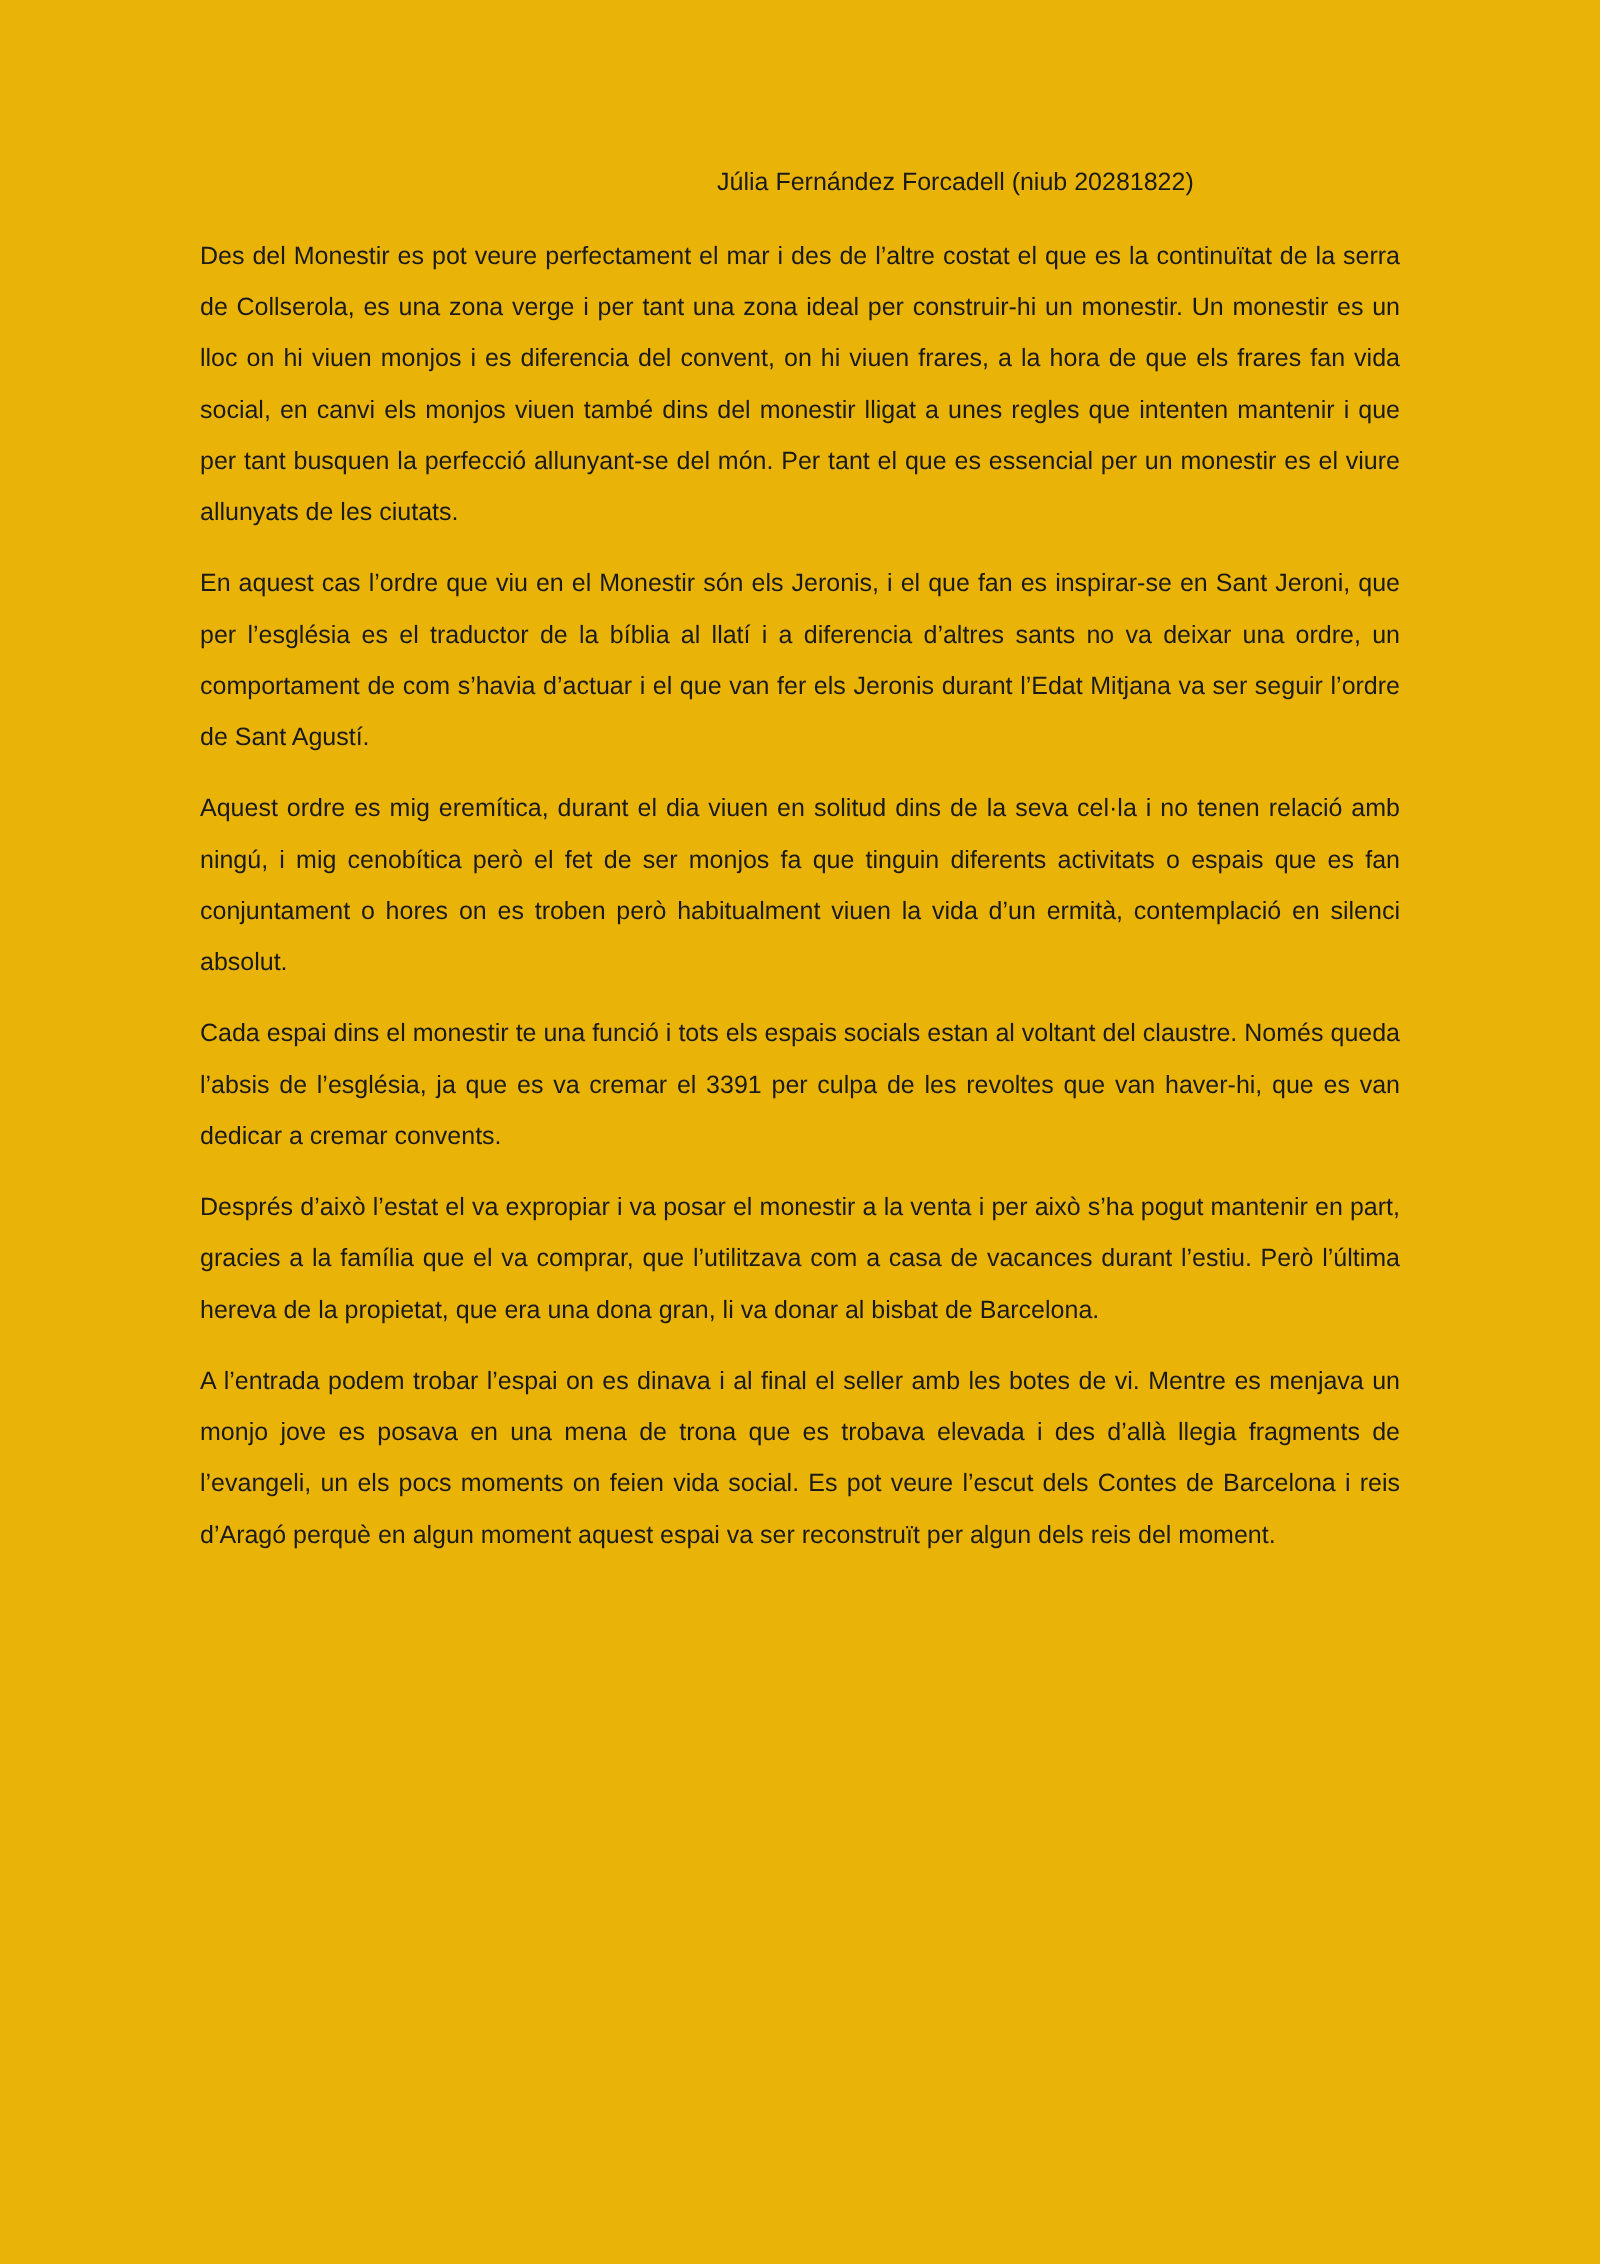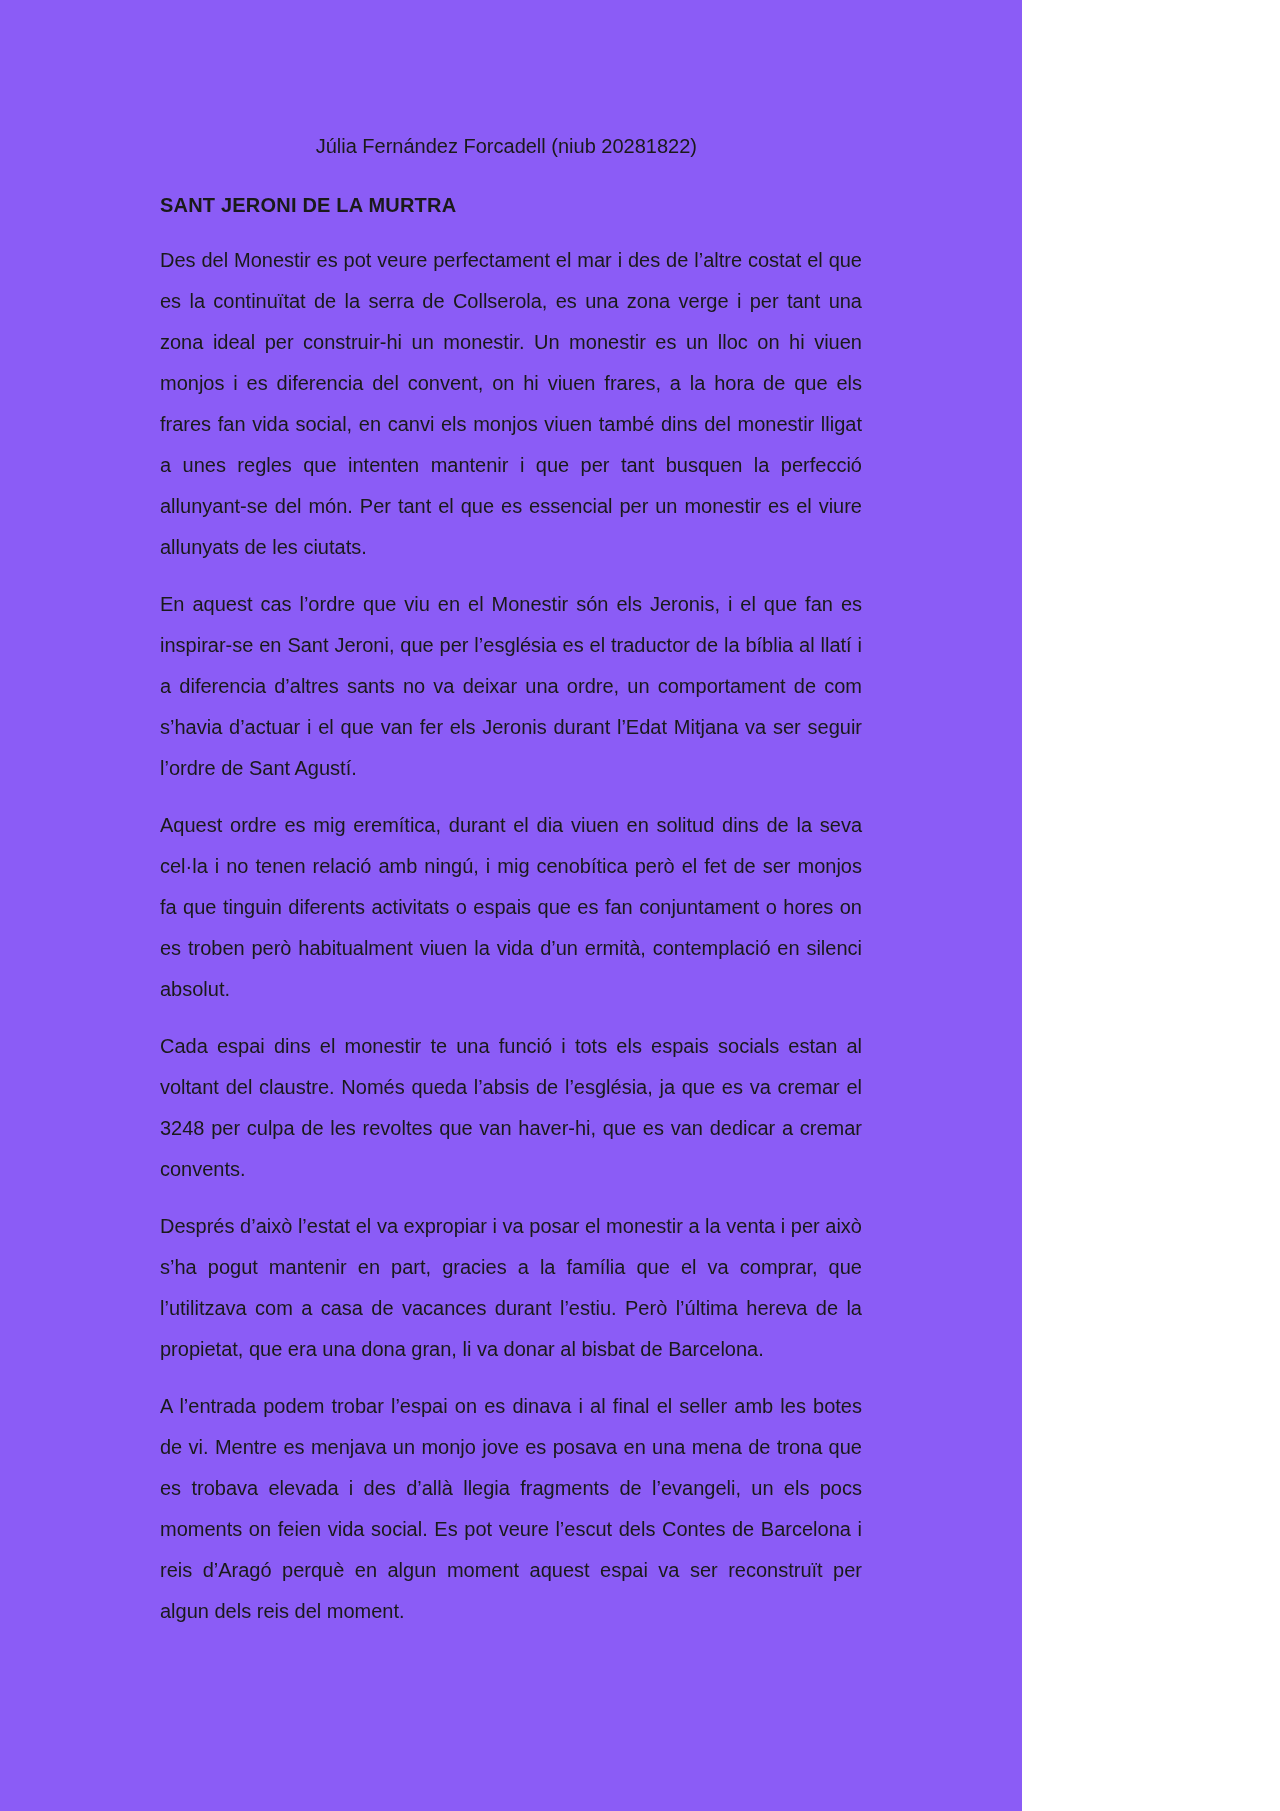--- a/index.html
+++ b/index.html
@@ -2,23 +2,23 @@
 <html lang="ca"><head>
 <meta charset="utf-8">
 <style>
   html, body {
     margin: 0;
     padding: 0;
     background: #ffffff;
   }
   .page {
     position: relative;
-    width: 1022px;
+    width: 1280px;
     min-height: 1811px;
-    background: #8b5cf6;
+    background: #eab308;
     box-sizing: border-box;
     padding: 126px 160px 80px 160px;
     font-family: "Liberation Sans", sans-serif;
     color: #1a1a1a;
     font-size: 20px;
     line-height: 2.05;
   }
   .author-line {
     text-align: right;
     padding-right: 165px;
@@ -34,26 +34,25 @@
     text-align: justify;
     margin: 0 0 16px 0;
   }
 </style>
 </head>
 <body>
 
 <div class="page">
   <p class="author-line">Júlia Fernández Forcadell (niub 20281822)</p>
 
-  <p class="doc-title">SANT JERONI DE LA MURTRA</p>
 
   <p class="body-paragraph">Des del Monestir es pot veure perfectament el mar i des de l’altre costat el que es la continuïtat de la serra de Collserola, es una zona verge i per tant una zona ideal per construir-hi un monestir. Un monestir es un lloc on hi viuen monjos i es diferencia del convent, on hi viuen frares, a la hora de que els frares fan vida social, en canvi els monjos viuen també dins del monestir lligat a unes regles que intenten mantenir i que per tant busquen la perfecció allunyant-se del món. Per tant el que es essencial per un monestir es el viure allunyats de les ciutats.</p>
 
   <p class="body-paragraph">En aquest cas l’ordre que viu en el Monestir són els Jeronis, i el que fan es inspirar-se en Sant Jeroni, que per l’església es el traductor de la bíblia al llatí i a diferencia d’altres sants no va deixar una ordre, un comportament de com s’havia d’actuar i el que van fer els Jeronis durant l’Edat Mitjana va ser seguir l’ordre de Sant Agustí.</p>
 
   <p class="body-paragraph">Aquest ordre es mig eremítica, durant el dia viuen en solitud dins de la seva cel·la i no tenen relació amb ningú, i mig cenobítica però el fet de ser monjos fa que tinguin diferents activitats o espais que es fan conjuntament o hores on es troben però habitualment viuen la vida d’un ermità, contemplació en silenci absolut.</p>
 
-  <p class="body-paragraph">Cada espai dins el monestir te una funció i tots els espais socials estan al voltant del claustre. Només queda l’absis de l’església, ja que es va cremar el 3248 per culpa de les revoltes que van haver-hi, que es van dedicar a cremar convents.</p>
+  <p class="body-paragraph">Cada espai dins el monestir te una funció i tots els espais socials estan al voltant del claustre. Només queda l’absis de l’església, ja que es va cremar el 3391 per culpa de les revoltes que van haver-hi, que es van dedicar a cremar convents.</p>
 
   <p class="body-paragraph"> Després d’això l’estat el va expropiar i va posar el monestir a la venta i per això s’ha pogut mantenir en part, gracies a la família que el va comprar, que l’utilitzava com a casa de vacances durant l’estiu. Però l’última hereva  de la propietat, que era una dona gran, li va donar al bisbat de Barcelona.</p>
 
   <p class="body-paragraph">A l’entrada podem trobar l’espai on es dinava i al final el seller amb les botes de vi. Mentre es menjava un monjo jove es posava en una mena de trona que es trobava elevada i des d’allà llegia fragments de l’evangeli, un els pocs moments on feien vida social. Es pot veure l’escut dels Contes de Barcelona i reis d’Aragó perquè en algun moment aquest espai va ser reconstruït per algun dels reis del moment.</p>
 </div>
 
 </body></html>

